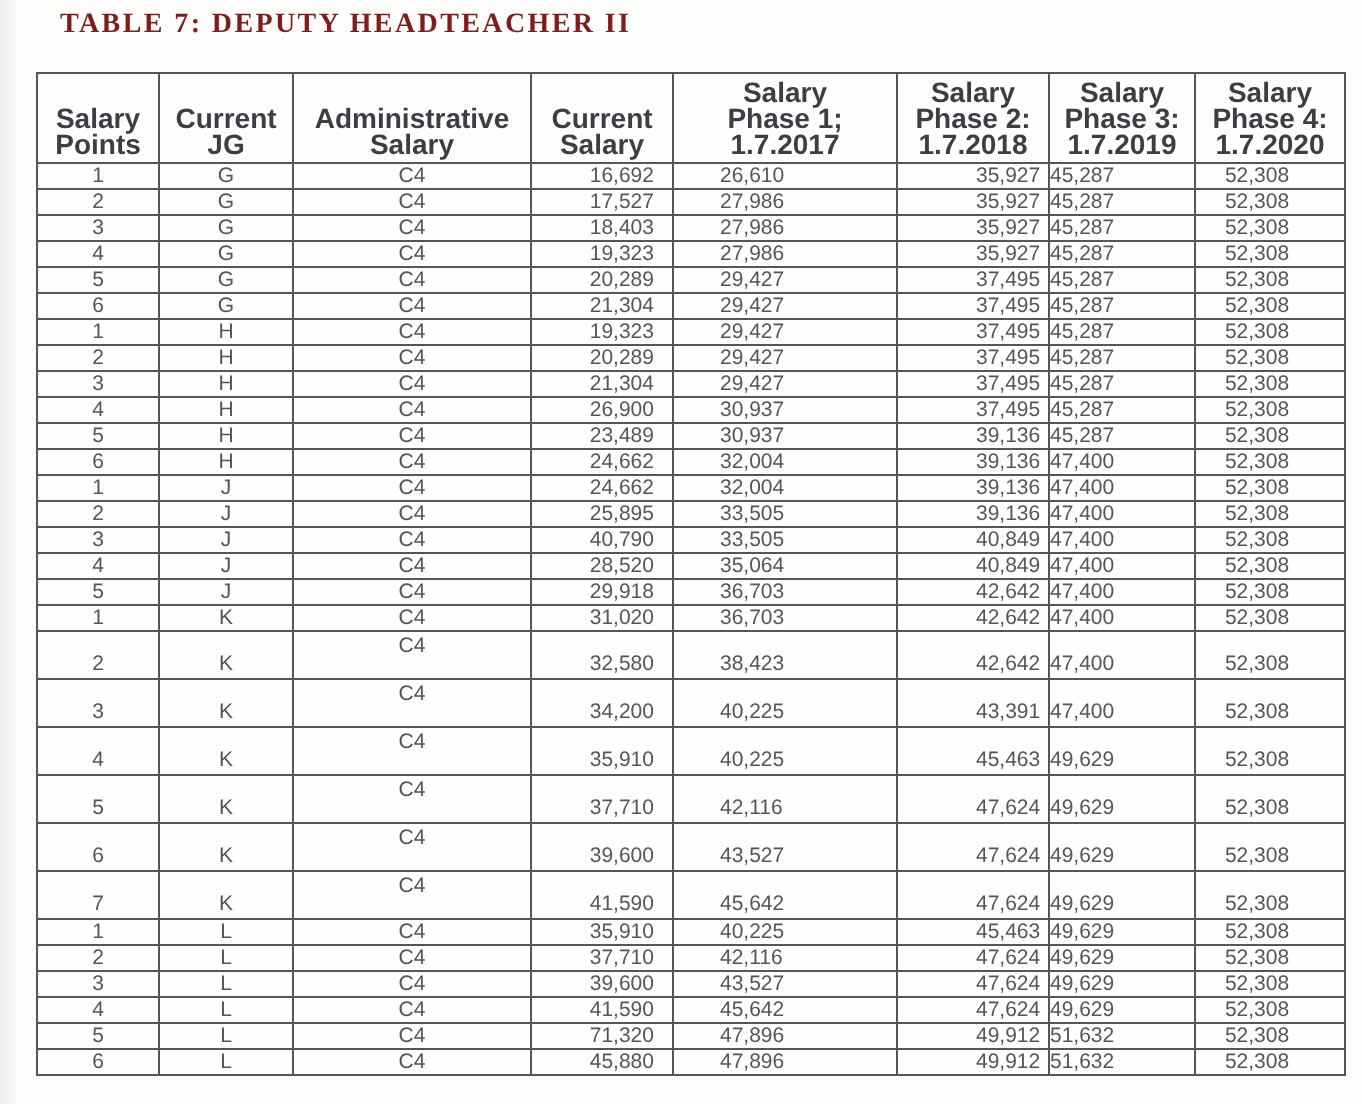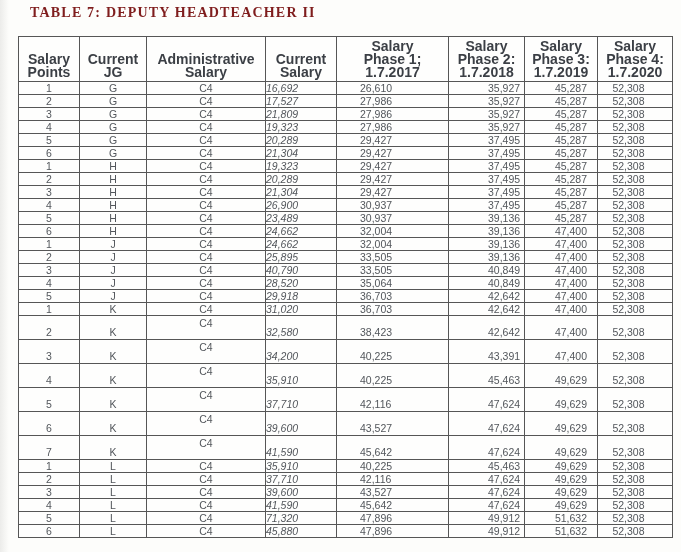--- a/index.html
+++ b/index.html
@@ -52,24 +52,24 @@
   .salary td{
     font-size:10.5px;
     line-height:12px;
     vertical-align:middle;
     white-space:nowrap;
   }
   
   .salary td:nth-child(1),
   .salary td:nth-child(2),
   .salary td:nth-child(3){text-align:center;}
-  .salary td:nth-child(4){text-align:left;padding-right:9px;font-style:italic;}
+  .salary td:nth-child(4){text-align:right;padding-right:9px;}
   .salary td:nth-child(5){text-align:left;padding-left:23px;}
   .salary td:nth-child(6){text-align:right;padding-right:15px;padding-left:39px;}
-  .salary td:nth-child(7){text-align:right;padding-right:10px;}
+  .salary td:nth-child(7){text-align:left;padding-right:10px;}
   .salary td:nth-child(8){text-align:center;padding-right:13px;}
   
   .salary tbody tr.tall td{vertical-align:bottom;padding-bottom:1px;}
   .salary tbody tr.tall td:nth-child(3){vertical-align:top;padding-top:1px;}
 </style>
 </head>
 <body>
 
 <div class="scan-edge"></div>
 
@@ -128,21 +128,21 @@
         <td>17,527</td>
         <td>27,986</td>
         <td>35,927</td>
         <td>45,287</td>
         <td>52,308</td>
       </tr>
       <tr>
         <td>3</td>
         <td>G</td>
         <td>C4</td>
-        <td>21,809</td>
+        <td>18,403</td>
         <td>27,986</td>
         <td>35,927</td>
         <td>45,287</td>
         <td>52,308</td>
       </tr>
       <tr>
         <td>4</td>
         <td>G</td>
         <td>C4</td>
         <td>19,323</td>

